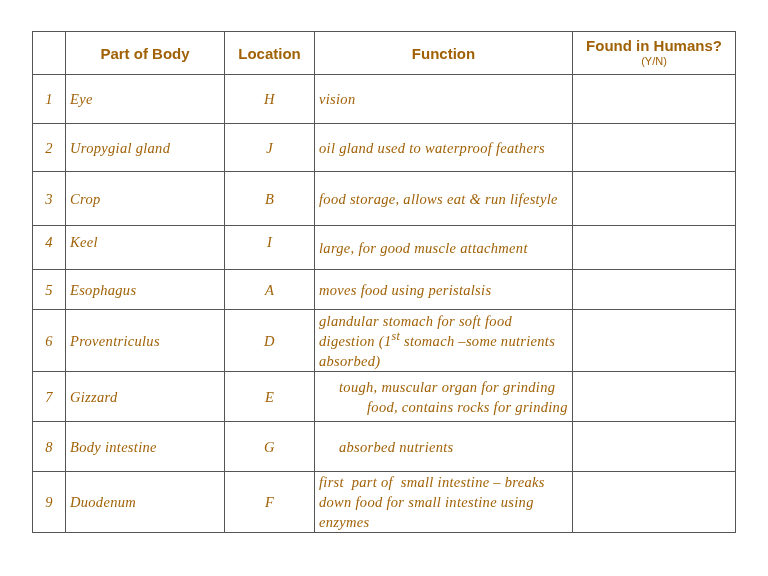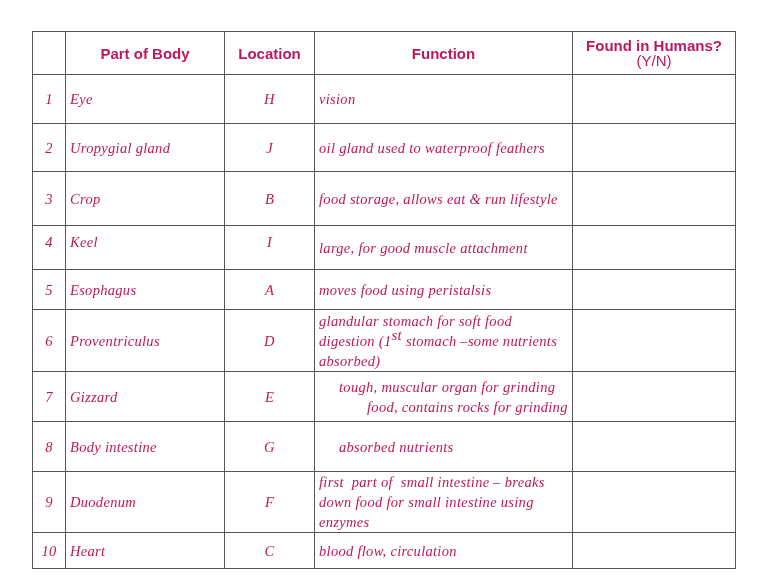--- a/index.html
+++ b/index.html
@@ -8,44 +8,44 @@
     position: absolute;
     left: 32px; top: 31px;
     border-collapse: collapse;
     table-layout: fixed;
     width: 703px;
   }
   table.bird td, table.bird th {
     border: 1.5px solid #555555;
     padding: 0 4px;
     vertical-align: middle;
-    color: #be185d;
+    color: #a16207;
   }
   th {
     font-family: "Liberation Sans", "DejaVu Sans", sans-serif;
     font-weight: bold;
     font-size: 15px;
     text-align: center;
   }
-  th .sub { font-weight: normal; display: block; font-size: 15px; line-height: 14px; }
+  th .sub { font-weight: normal; display: block; font-size: 11px; line-height: 14px; }
   th.found { vertical-align: top; padding-top: 2px; line-height: 16px; }
   td {
     font-family: "Liberation Serif", "DejaVu Serif", serif;
     font-style: italic;
     font-size: 14.5px;
     line-height: 20px;
     letter-spacing: 0.3px;
   }
   td.num { text-align: center; }
   td.loc { text-align: center; }
   td.func { padding-left: 5px; }
   td.func.bottom { vertical-align: bottom; padding-bottom: 11px; font-style: italic; }
   td.func.indent2 .l2 { display: block; padding-left: 28px; }
   td.func.lead { padding-left: 24px; margin-left: 24px; }
-  sup { font-size: 15px; line-height: 0; }
+  sup { font-size: 12px; line-height: 0; }
 </style>
 </head>
 <body>
 
 <table class="bird">
   <colgroup>
     <col style="width:33px">
     <col style="width:159px">
     <col style="width:90px">
     <col style="width:258px">
@@ -120,21 +120,14 @@
       <td class="func lead">absorbed nutrients</td>
       <td></td>
     </tr>
     <tr style="height:60px">
       <td class="num">9</td>
       <td>Duodenum</td>
       <td class="loc">F</td>
       <td class="func" style="white-space:pre-wrap">first  part of  small intestine – breaks down food for small intestine using enzymes</td>
       <td></td>
     </tr>
-    <tr style="height:36px">
-      <td class="num">10</td>
-      <td>Heart</td>
-      <td class="loc">C</td>
-      <td class="func">blood flow, circulation</td>
-      <td></td>
-    </tr>
   </tbody>
 </table>
 
 </body></html>

